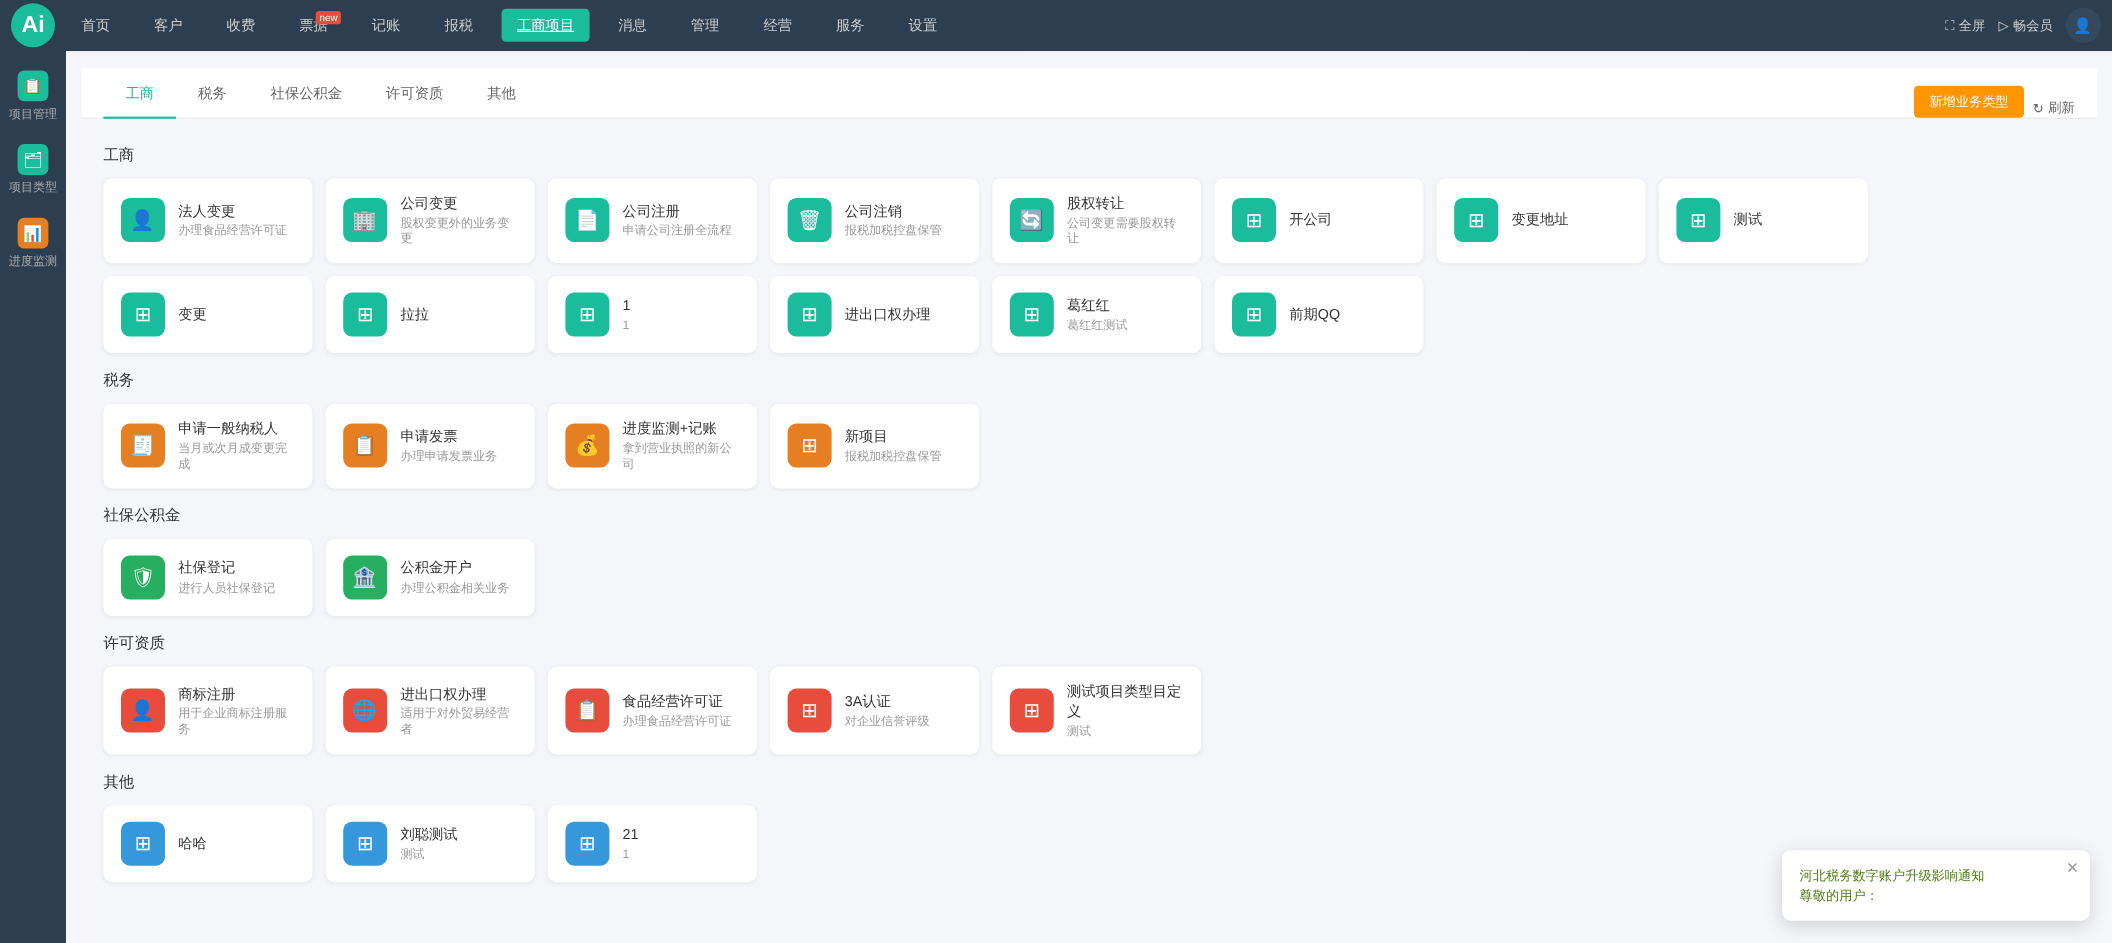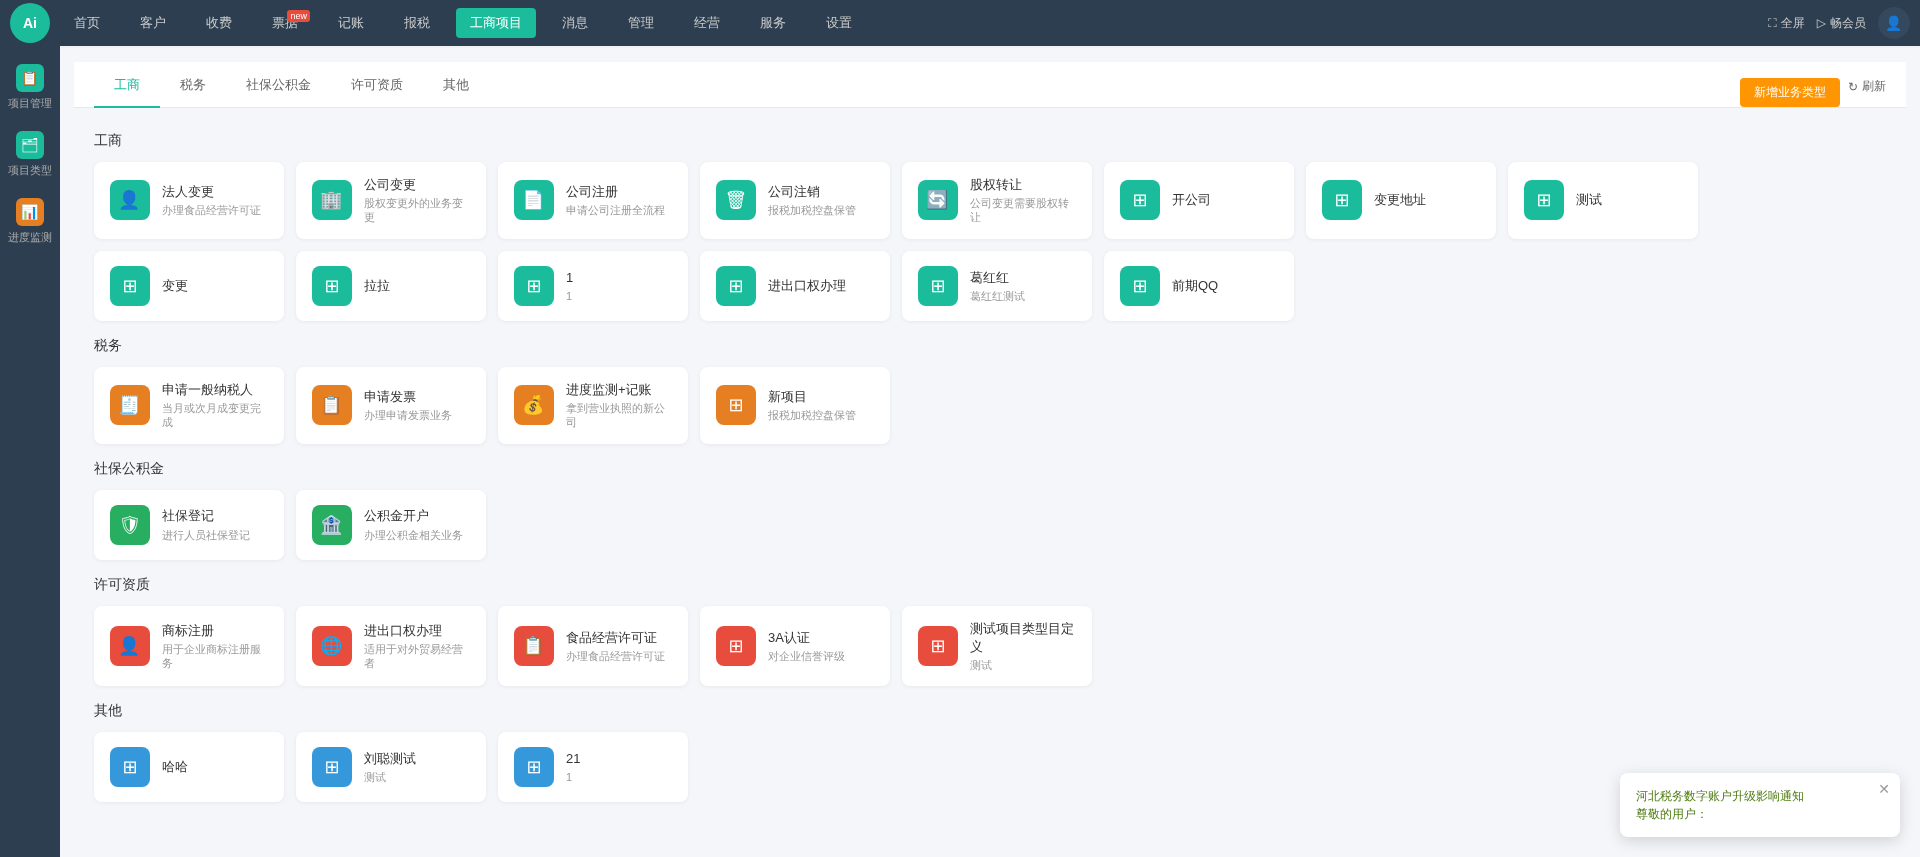--- a/index.html
+++ b/index.html
@@ -13,38 +13,39 @@
       align-items: center;
       padding: 0 10px;
       color: #fff;
       position: fixed; top: 0; left: 0; right: 0; z-index: 100;
     }
     .top-nav .logo {
       width: 40px; height: 40px;
       background: #1abc9c;
       border-radius: 50%;
       display: flex; align-items: center; justify-content: center;
-      font-size: 14px; font-weight: bold; color: #fff;
+      font-size: 21px; font-weight: bold; color: #fff;
       margin-right: 10px; flex-shrink: 0;
     }
     .top-nav .nav-items {
       display: flex; align-items: center; flex: 1; gap: 12px;
     }
     .nav-item {
       padding: 6px 14px;
       cursor: pointer;
       border-radius: 4px;
       color: #ccc;
       font-size: 13px;
       position: relative;
       white-space: nowrap;
     }
     .nav-item.active {
       background: #1abc9c;
       color: #fff;
+      text-decoration: underline;
     }
     .nav-item .badge-new {
       position: absolute;
       top: 2px; right: 2px;
       background: #e74c3c;
       color: #fff;
       font-size: 9px;
       padding: 1px 3px;
       border-radius: 3px;
     }
@@ -113,21 +114,21 @@
       font-size: 13px;
       border-bottom: 2px solid transparent;
       margin-bottom: -1px;
     }
     .sub-tab.active {
       color: #1abc9c;
       border-bottom: 2px solid #1abc9c;
     }
     .sub-tabs .tab-actions {
       margin-left: auto;
-      display: flex; align-items: flex-start; gap: 8px;
+      display: flex; align-items: flex-end; gap: 8px;
     }
     .btn-add-type {
       background: #ff9500;
       color: #fff;
       border: none;
       padding: 6px 14px;
       border-radius: 4px;
       cursor: pointer;
       font-size: 12px;
     }

